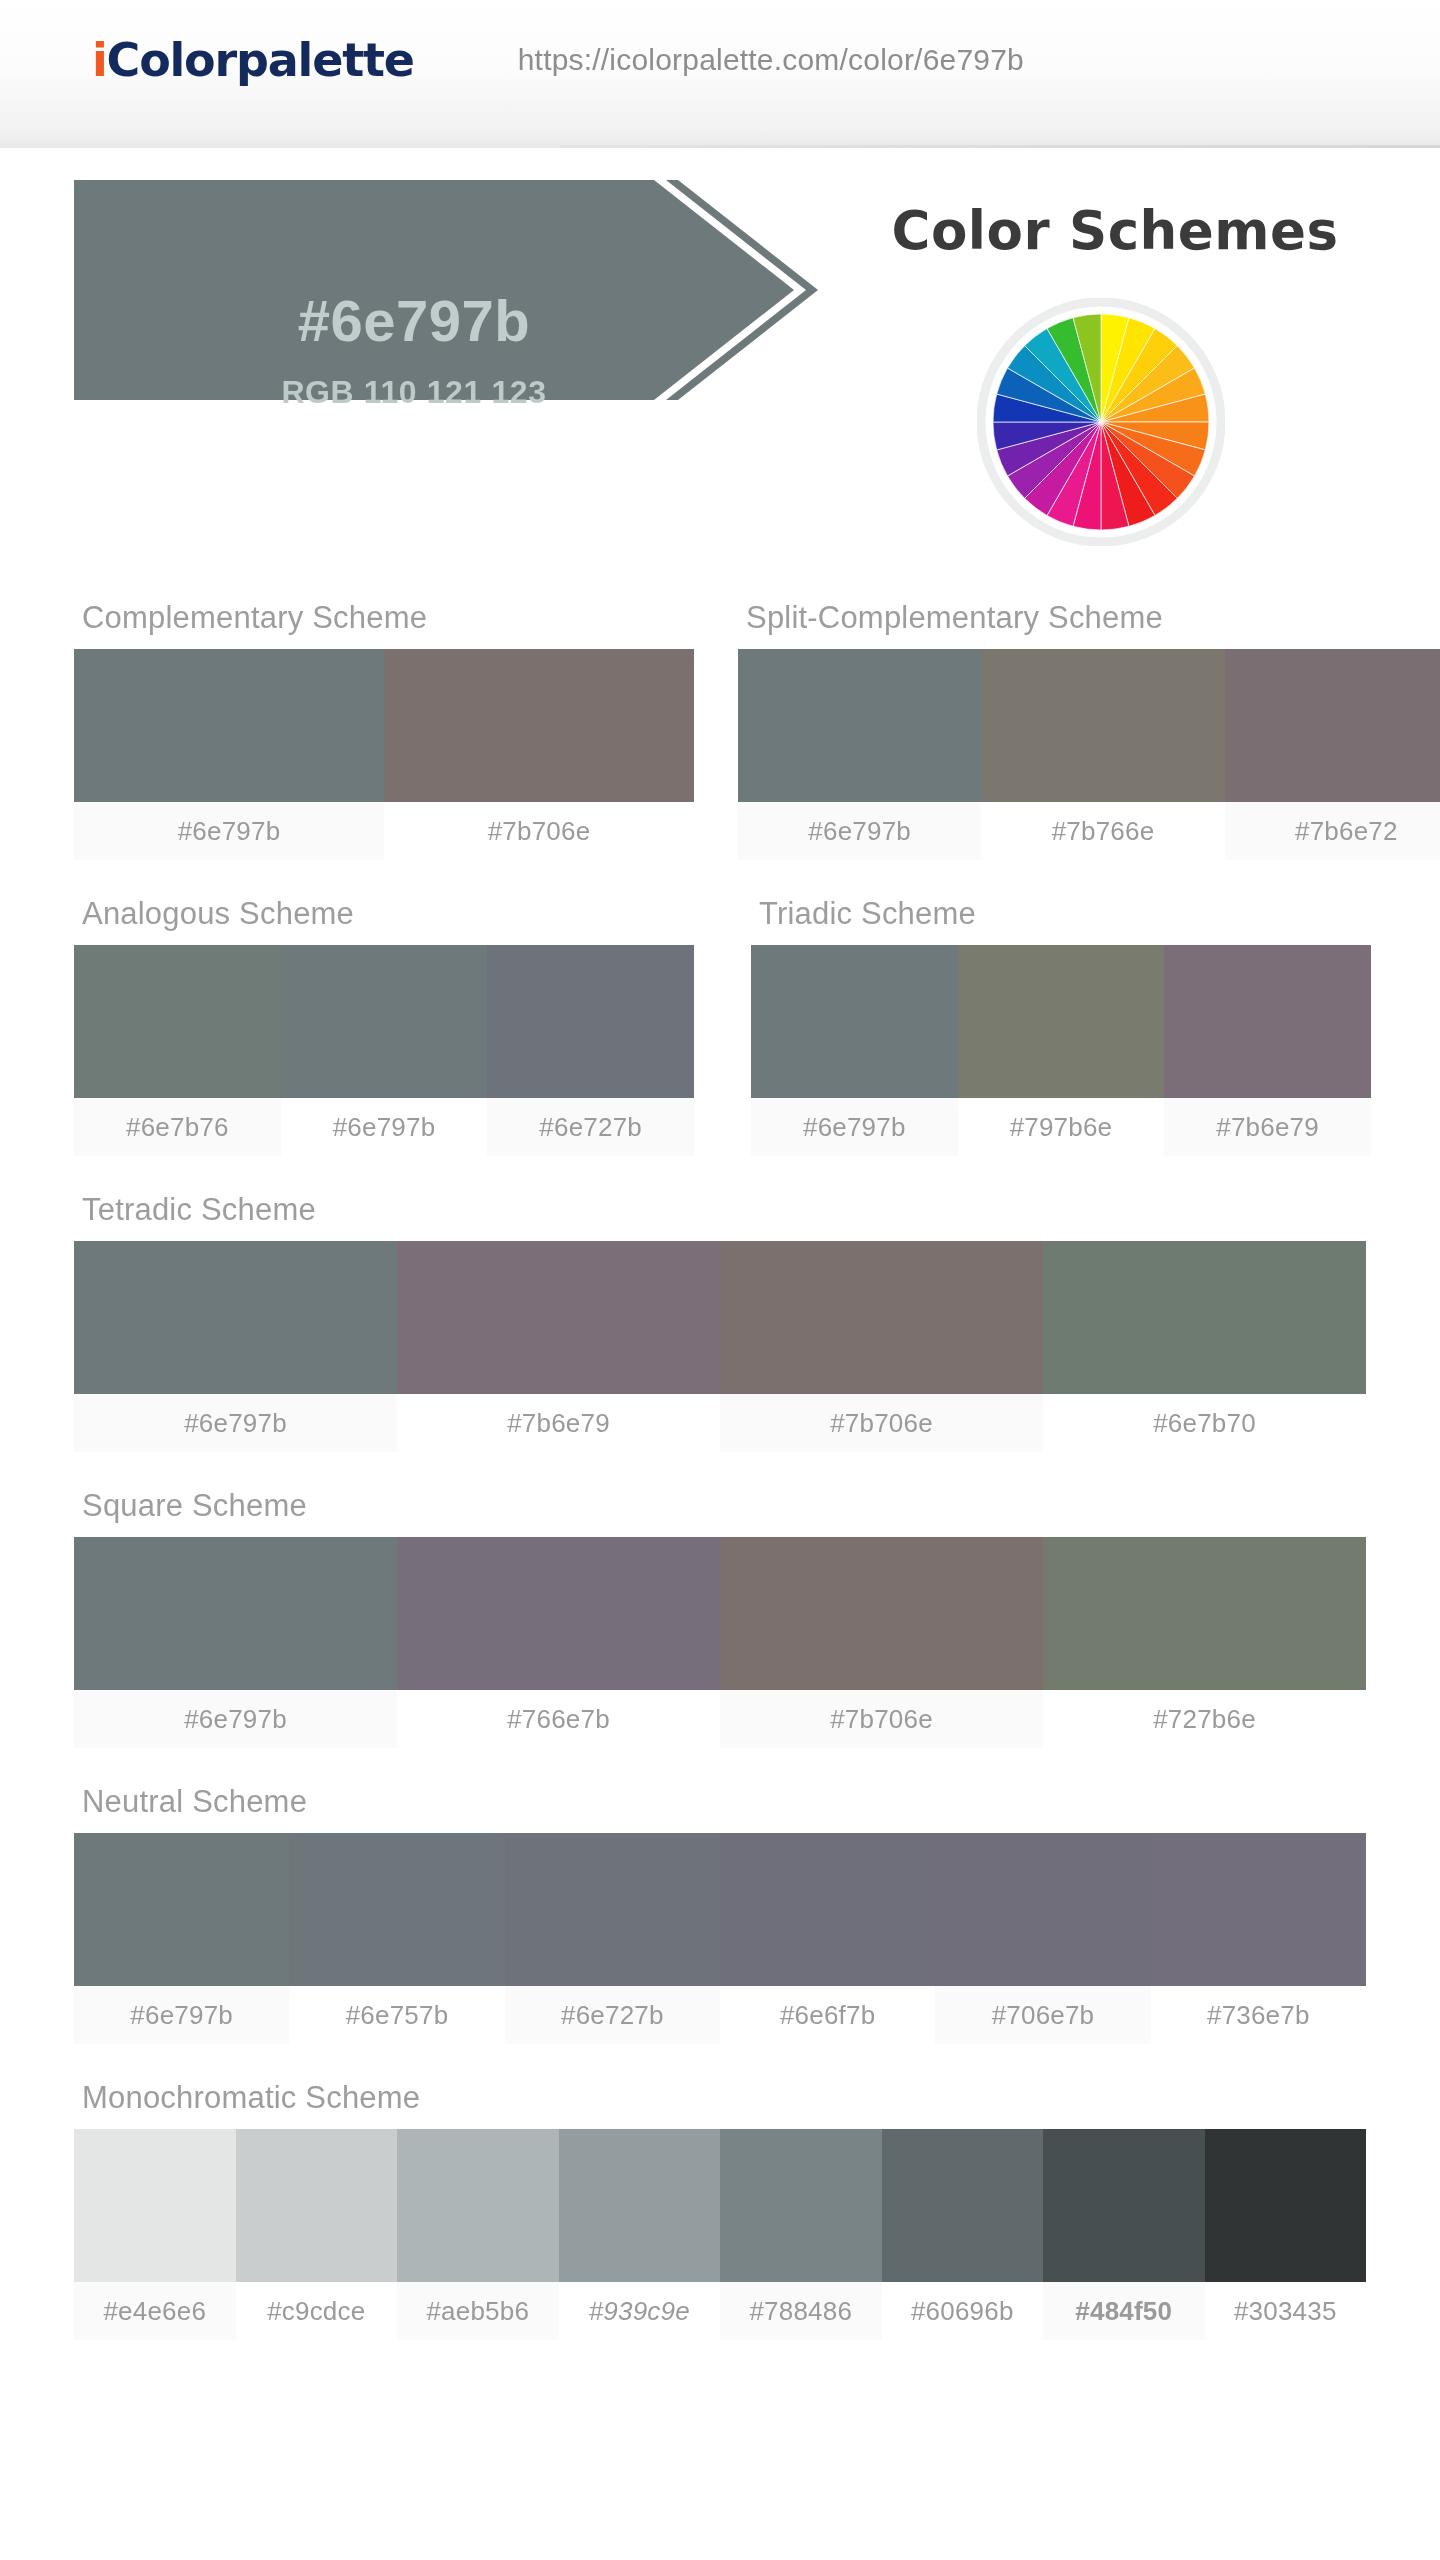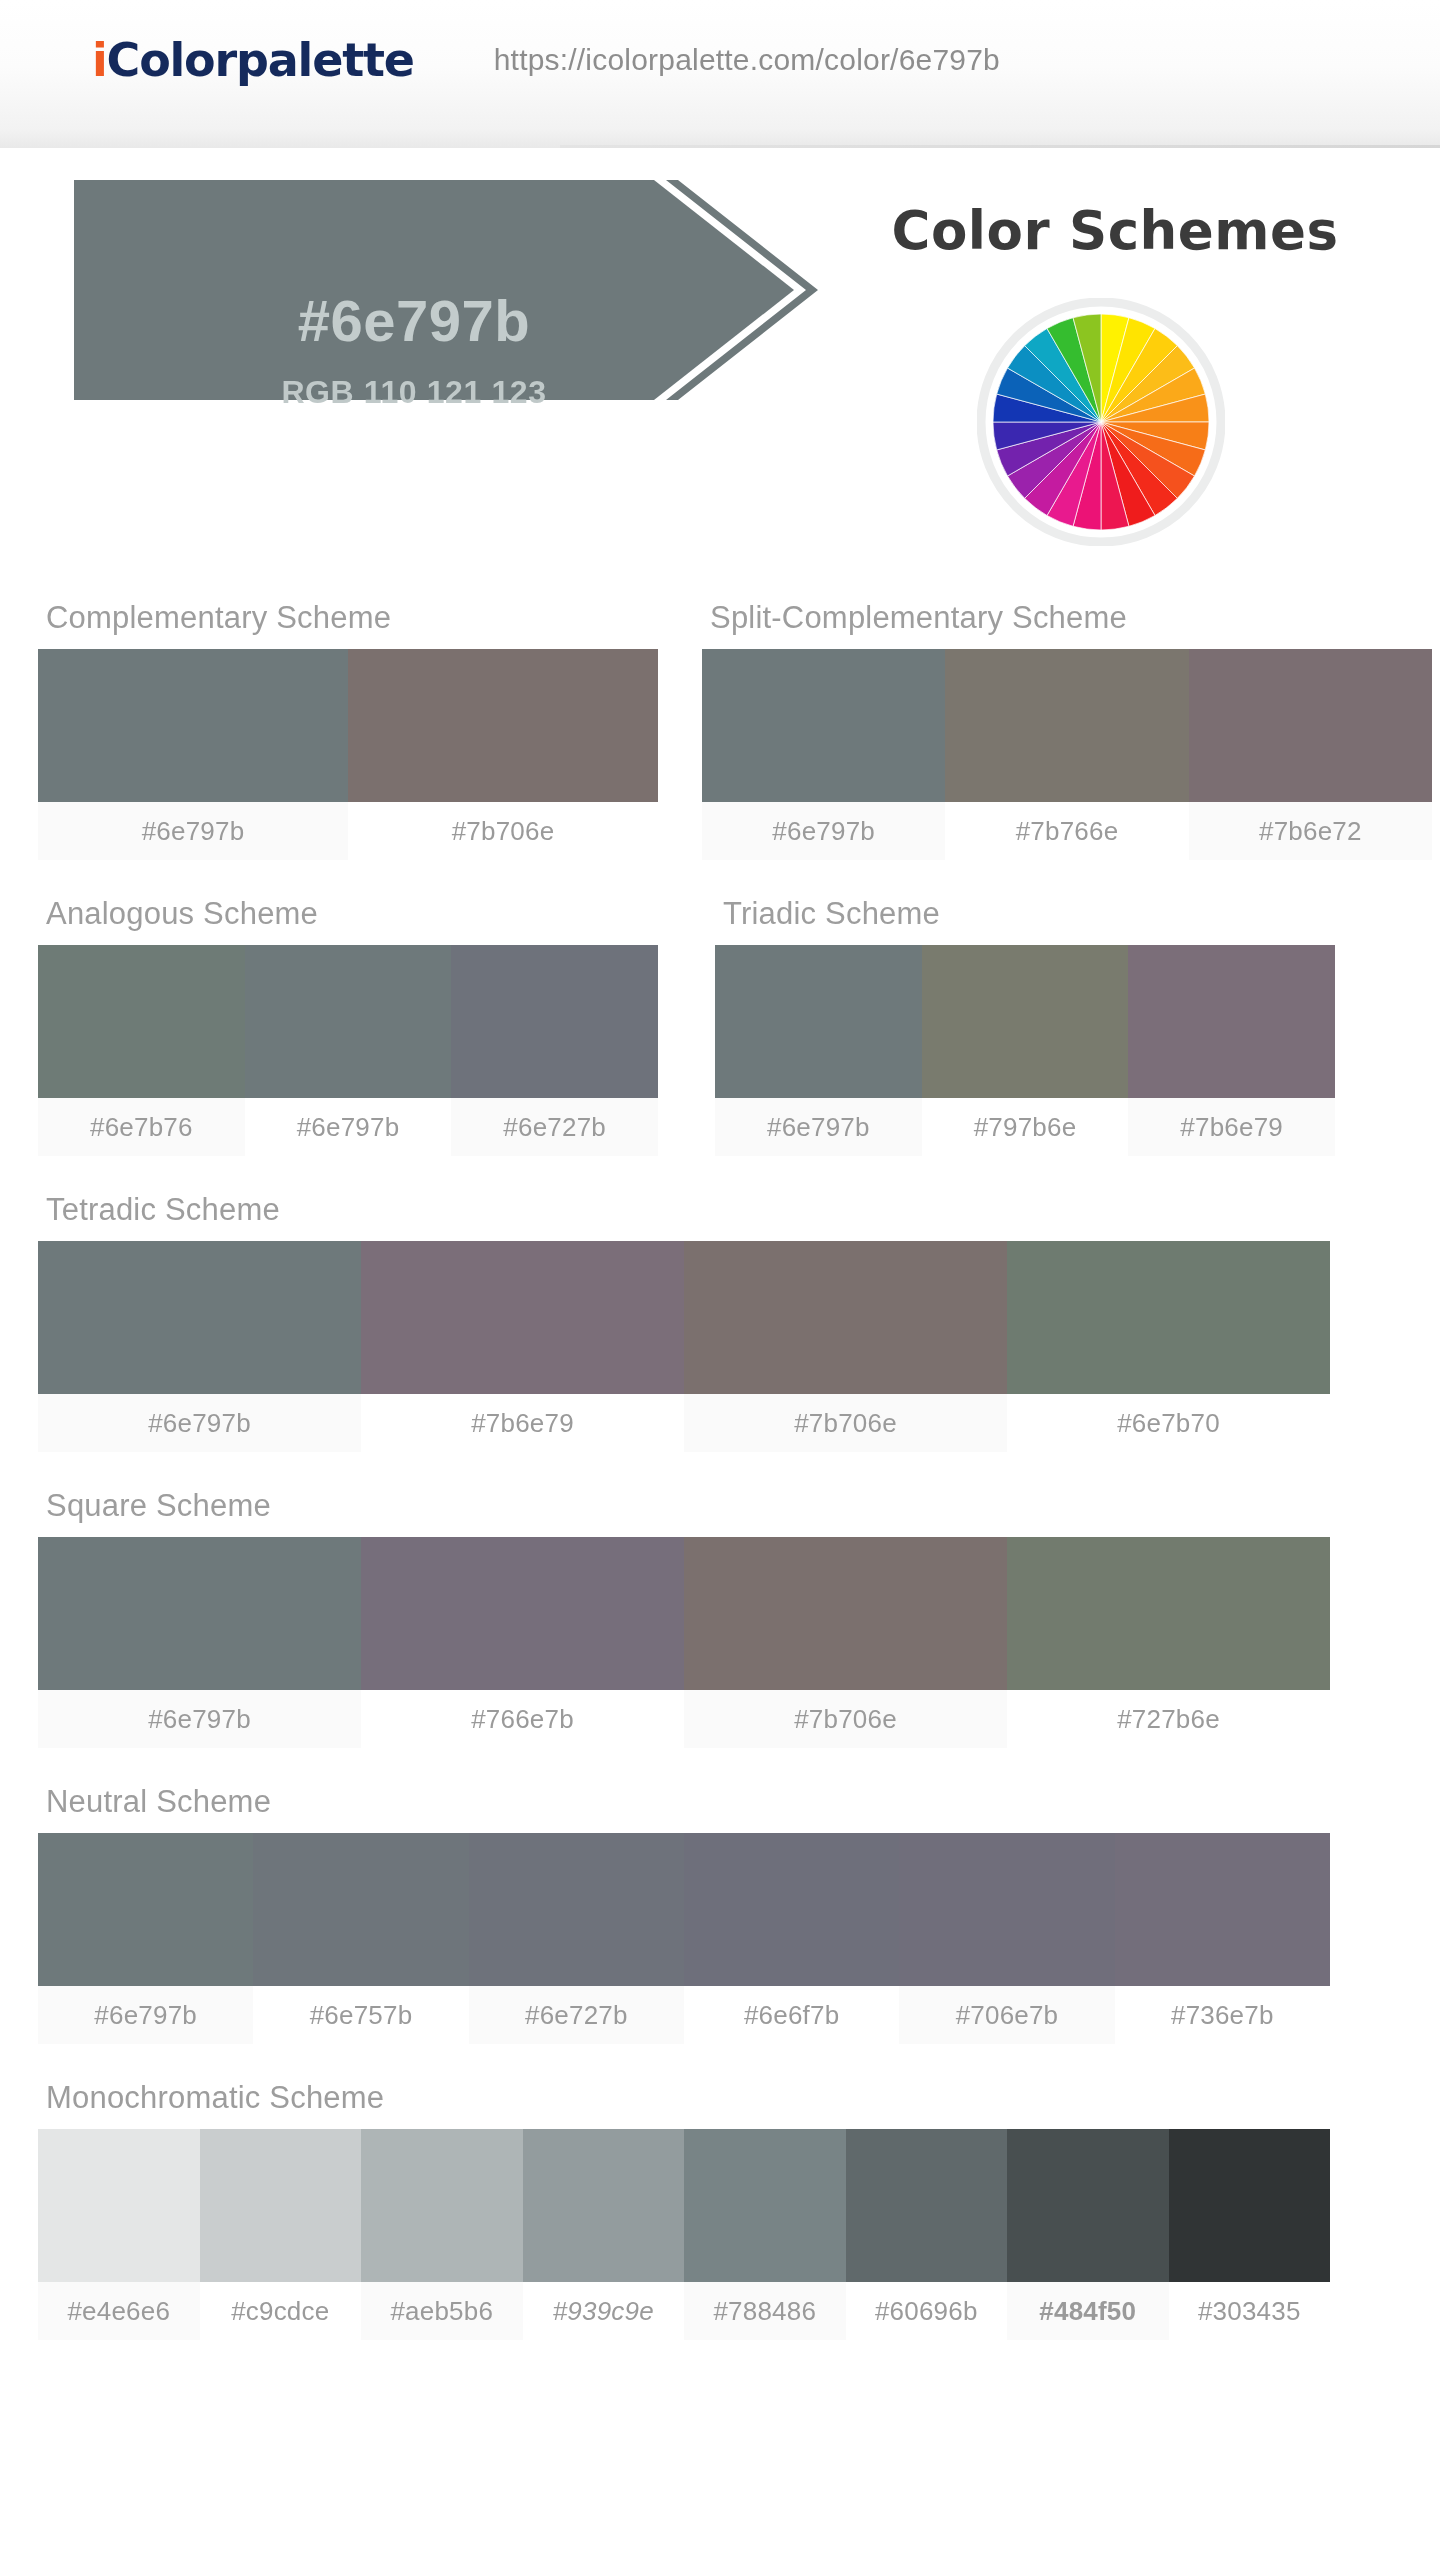--- a/index.html
+++ b/index.html
@@ -41,21 +41,21 @@
     font-size: 46px;
     font-weight: 700;
     letter-spacing: -1.2px;
     white-space: nowrap;
     line-height: 1;
   }
   .logo .logo-i { color: #f05a22; }
   .logo .logo-rest { color: #152a5c; }
 
   .header-url {
-    margin-left: 80px;
+    margin-left: 104px;
     font-size: 30px;
     color: #8d8d8d;
     font-family: "Liberation Sans", sans-serif;
     white-space: nowrap;
     letter-spacing: 0.2px;
   }
 
   
   .hero {
     position: relative;
@@ -117,21 +117,21 @@
 
   
   .schemes {
     position: absolute;
     left: 0; top: 600px;
     width: 1440px;
   }
   .scheme-row {
     display: flex;
     gap: 44px;
-    padding: 0 38px;
+    padding: 0 74px;
   }
   .scheme-block { margin-bottom: 0; }
 
   .scheme-label {
     font-size: 31px;
     color: #9d9d9d;
     font-weight: 300;
     font-family: "Liberation Sans", sans-serif;
     letter-spacing: 0.2px;
     padding-left: 8px;

